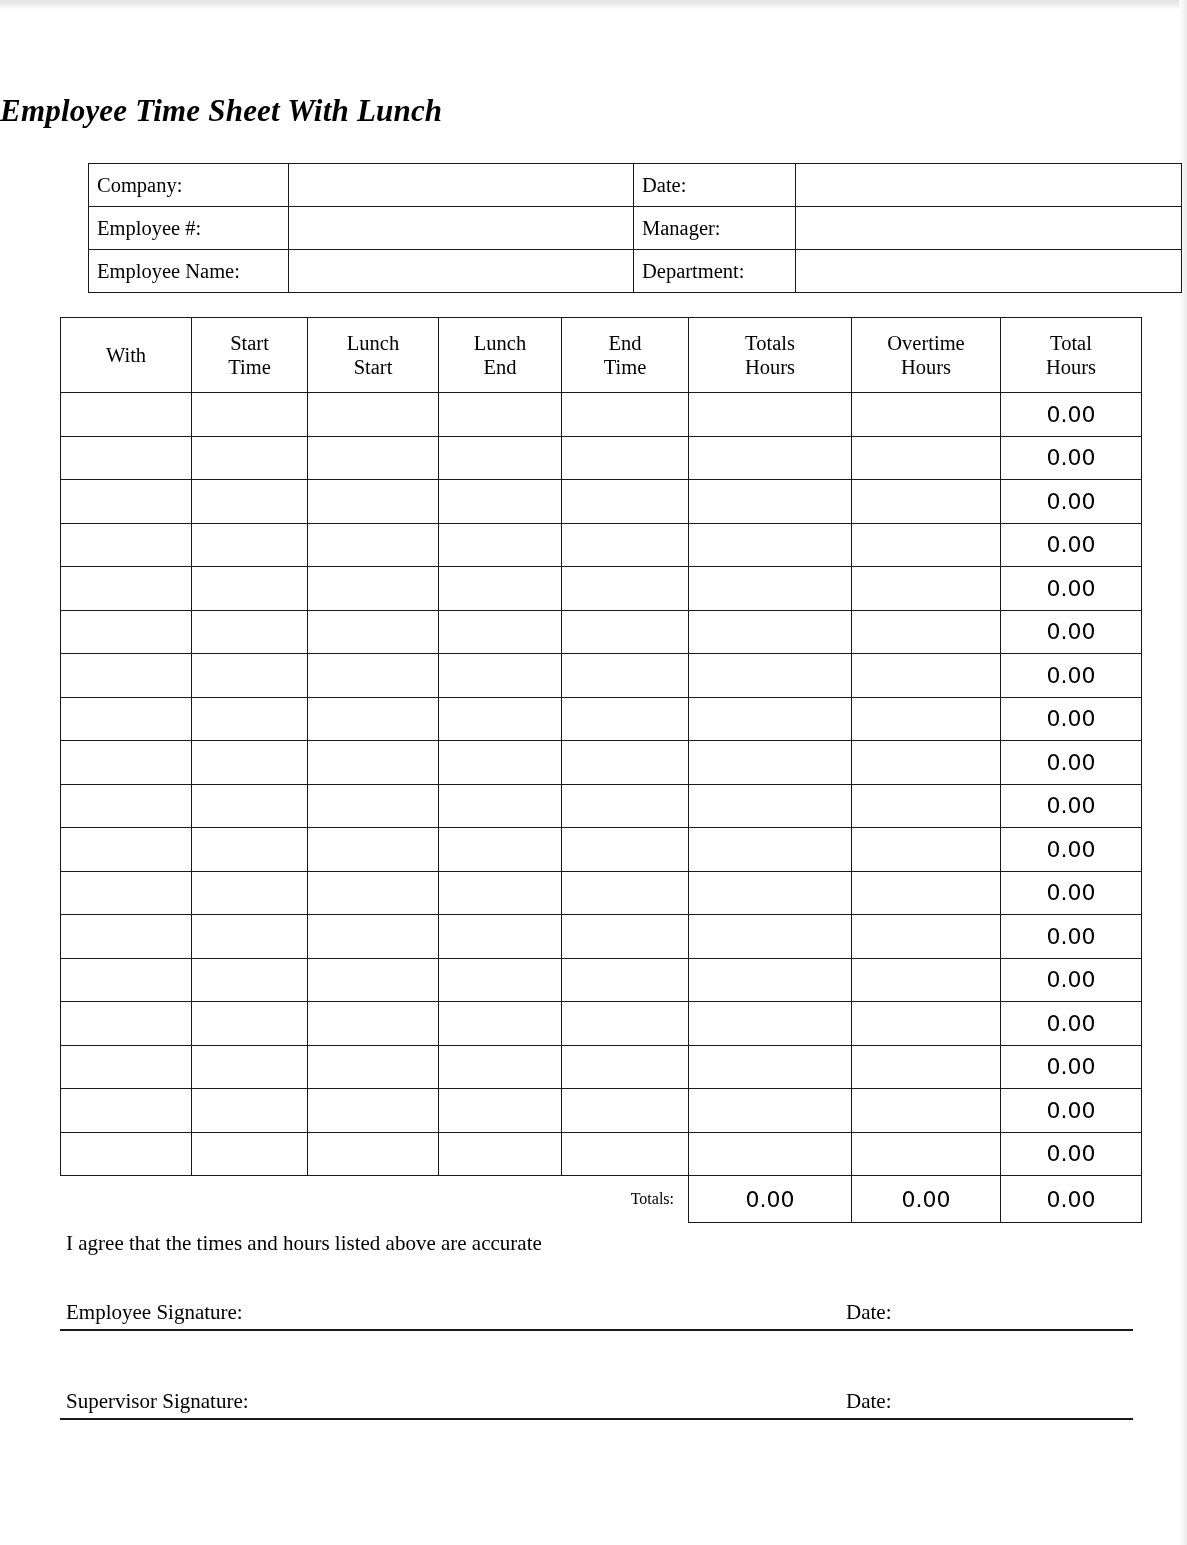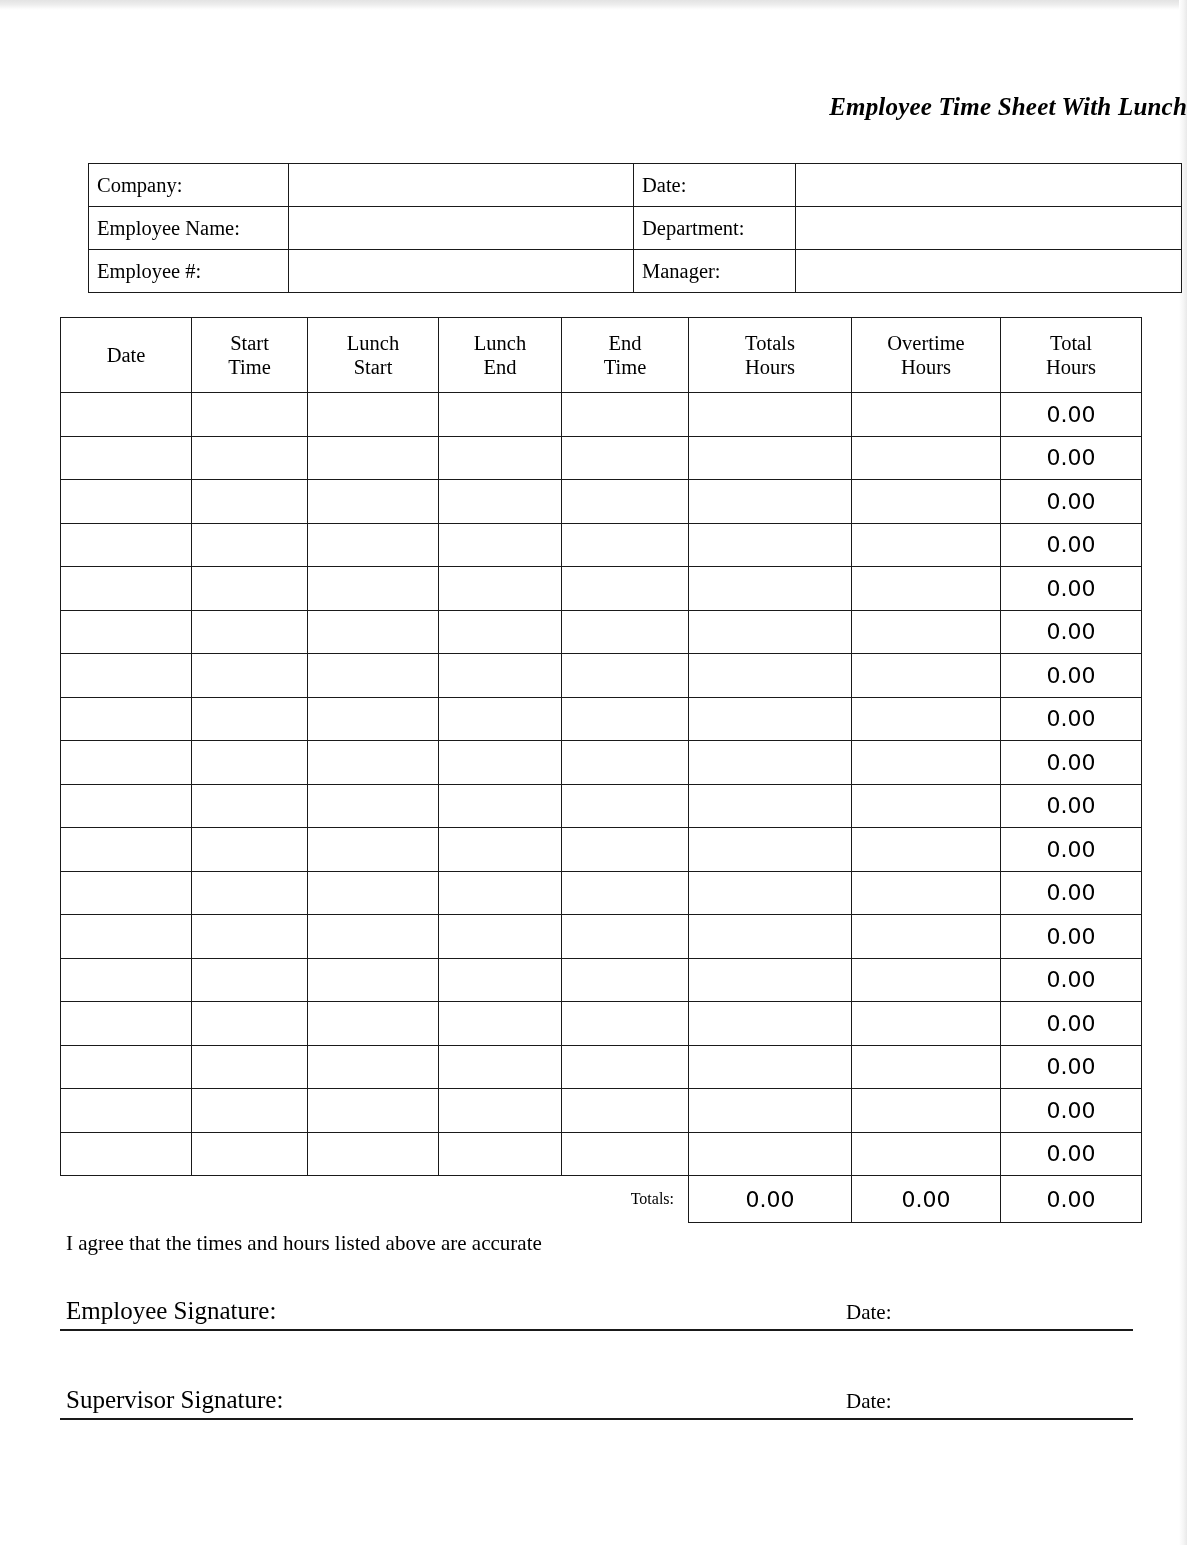--- a/index.html
+++ b/index.html
@@ -39,22 +39,22 @@
     width: 1187px;
     height: 1545px;
   }
 
   
   .doc-title {
     position: absolute;
     top: 93px;
     left: 0;
     width: 1187px;
-    text-align: right;
-    font-size: 25px;
+    text-align: left;
+    font-size: 31px;
     font-weight: bold;
     font-style: italic;
     letter-spacing: 0.2px;
   }
 
   
   table.info {
     position: absolute;
     top: 163px;
     left: 60px;
@@ -156,21 +156,21 @@
 
   .sig-row {
     position: relative;
     height: 38px;
     border-bottom: 2.2px solid #1a1a1a;
   }
   .sig-label {
     position: absolute;
     left: 6px;
     bottom: 4px;
-    font-size: 25px;
+    font-size: 21px;
     white-space: nowrap;
     text-align: right;
   }
   .sig-date {
     position: absolute;
     left: 786px;
     bottom: 4px;
     font-size: 21px;
     white-space: nowrap;
   }
@@ -187,38 +187,38 @@
 
   <table class="info">
     <tbody>
       <tr>
         <td class="c-lbl1">Company:</td>
         <td class="c-val1 val"></td>
         <td class="c-lbl2">Date:</td>
         <td class="c-val2 val"></td>
       </tr>
       <tr>
+        <td class="c-lbl1">Employee #:</td>
+        <td class="c-val1 val"></td>
+        <td class="c-lbl2">Manager:</td>
+        <td class="c-val2 val"></td>
+      </tr>
+      <tr>
         <td class="c-lbl1">Employee Name:</td>
         <td class="c-val1 val"></td>
         <td class="c-lbl2">Department:</td>
         <td class="c-val2 val"></td>
       </tr>
-      <tr>
-        <td class="c-lbl1">Employee #:</td>
-        <td class="c-val1 val"></td>
-        <td class="c-lbl2">Manager:</td>
-        <td class="c-val2 val"></td>
-      </tr>
     </tbody>
   </table>
 
   <table class="grid">
     <thead>
       <tr>
-        <th class="w-date"><span>Date</span></th>
+        <th class="w-date"><span>With</span></th>
         <th class="w-start"><span>Start</span><br><span>Time</span></th>
         <th class="w-lstart"><span>Lunch</span><br><span>Start</span></th>
         <th class="w-lend"><span>Lunch</span><br><span>End</span></th>
         <th class="w-end"><span>End</span><br><span>Time</span></th>
         <th class="w-reg"><span>Totals</span><br><span>Hours</span></th>
         <th class="w-ot"><span>Overtime</span><br><span>Hours</span></th>
         <th class="w-tot"><span>Total</span><br><span>Hours</span></th>
       </tr>
     </thead>
     <tbody id="grid-body">

